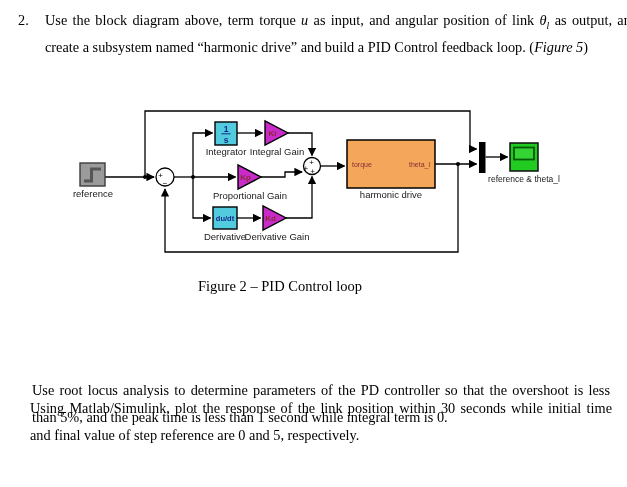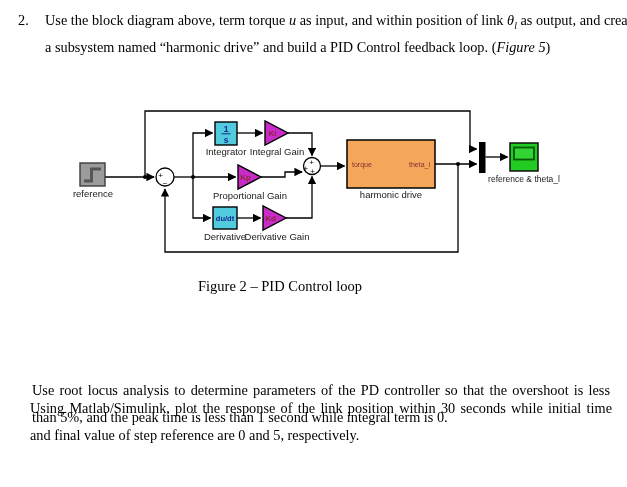--- a/index.html
+++ b/index.html
@@ -22,21 +22,21 @@
   .frac-text{font-family:"Liberation Sans",sans-serif;font-size:8.5px;fill:#132b8a;text-anchor:middle;font-weight:bold;}
   .blk-inner-text{font-family:"Liberation Sans",sans-serif;font-size:7.5px;fill:#132b8a;text-anchor:middle;font-weight:bold;}
   .sign{font-family:"Liberation Sans",sans-serif;font-size:8px;fill:#000;text-anchor:middle;}
 </style>
 </head>
 <body>
 
 <div class="page">
 
   <div class="para item" style="left:18px;top:7px;width:593px;">
-    <span class="item-num">2.</span><span>Use the block diagram above, term torque </span><span class="ital">u</span><span> as input, and within position of link </span><span class="ital">θ</span><sub class="ital">l</sub><span> as output, and create a subsystem named “harmonic drive” and build a PID Control feedback loop. (</span><span class="ital">Figure 5</span><span>)</span>
+    <span class="item-num">2.</span><span>Use the block diagram above, term torque </span><span class="ital">u</span><span> as input, and angular position of link </span><span class="ital">θ</span><sub class="ital">l</sub><span> as output, and create a subsystem named “harmonic drive” and build a PID Control feedback loop. (</span><span class="ital">Figure 5</span><span>)</span>
   </div>
 
   <svg width="627" height="170" viewBox="0 95 627 170">
     <defs>
       <marker id="arr" viewBox="0 0 10 10" refX="9" refY="5" markerWidth="6.5" markerHeight="6.5" orient="auto">
         <path d="M0,0 L10,5 L0,10 z" fill="#000"></path>
       </marker>
     </defs>
 
     <path class="wire" d="M105 177 H154" marker-end="url(#arr)"></path>

